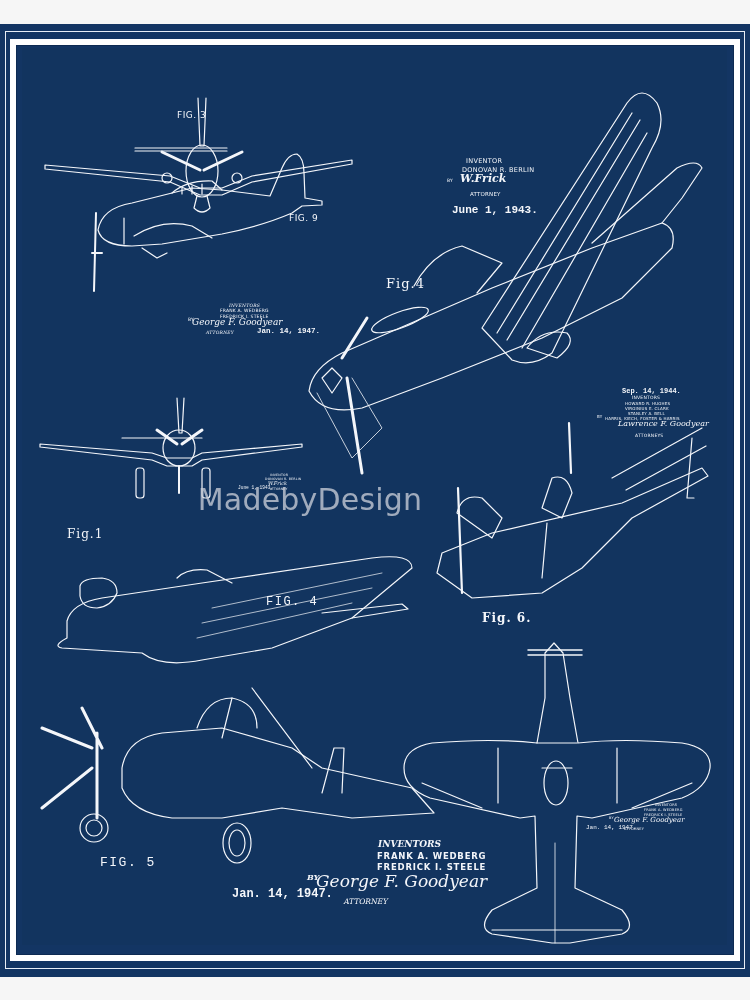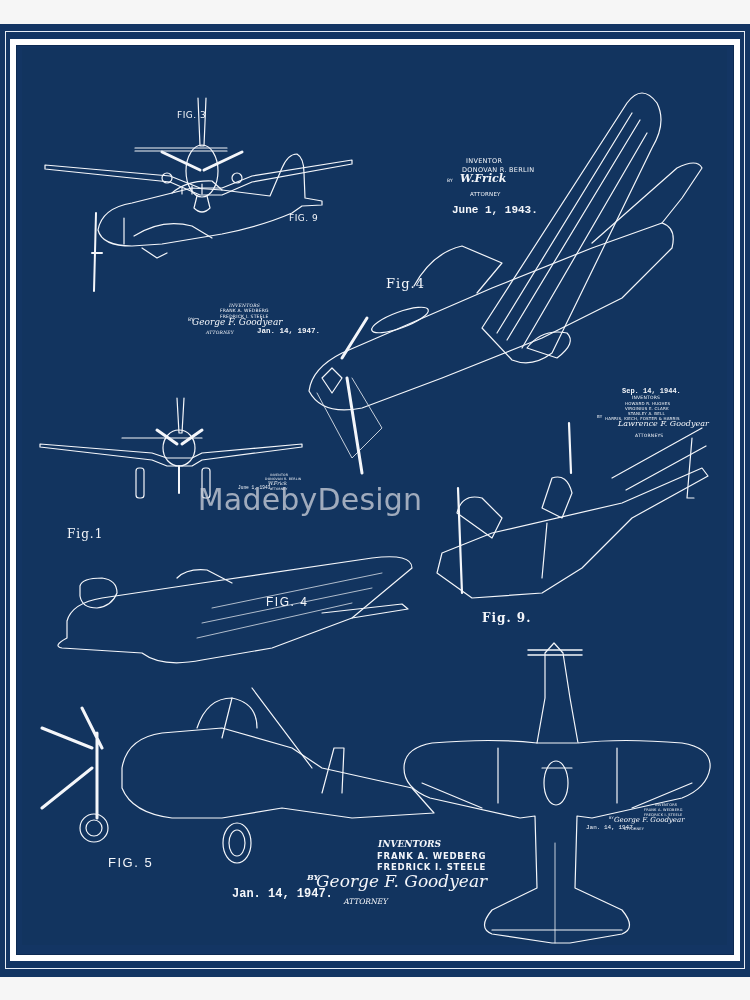--- a/index.html
+++ b/index.html
@@ -22,21 +22,21 @@
     box-shadow: inset 0 0 0 1px #0d2a52;
   }
   .panel {
     position: absolute; left: 22px; top: 24px; width: 705px; height: 897px;
     background: #12345f;
     overflow: hidden;
   }
   svg.art { position: absolute; left: 0; top: 0; }
   .lbl { position: absolute; color: #f4f6fa; white-space: nowrap; line-height: 1; }
   .fig-sans { font-family: "DejaVu Sans", sans-serif; font-size: 9px; letter-spacing: 0.5px; margin-left: 32px; }
-  .fig-big { font-family: Liberation Sans, sans-serif; font-size: 13px; letter-spacing: 1.5px; }
+  .fig-big { font-family: Liberation Mono, monospace; font-size: 13px; letter-spacing: 1.5px; }
   .fig-script { font-family: "DejaVu Serif", serif; font-size: 13px; letter-spacing: 1px; }
   .serif-date { font-family: Liberation Mono, monospace; font-weight: bold; }
   .tiny { font-family: "DejaVu Sans", sans-serif; font-size: 6.5px; letter-spacing: 0.3px; }
   .micro { font-family: "DejaVu Sans", sans-serif; font-size: 4.5px; letter-spacing: 0.2px; }
   .sig { font-family: "DejaVu Serif", serif; font-style: italic; }
   .watermark {
     position: absolute; left: 0; width: 620px; top: 482px; text-align: center;
     font-family: "DejaVu Sans", sans-serif; font-size: 30px; color: rgba(200,205,215,0.78);
     letter-spacing: 0.2px;
   }
@@ -136,22 +136,22 @@
         <ellipse cx="534" cy="735" rx="12" ry="22"></ellipse>
         <path d="M533,795 L533,895" stroke-width="0.8"></path>
       </g>
     </svg>
 
     <div class="lbl fig-sans" style="left:123px;top:63px;">FIG. 3</div>
     <div class="lbl fig-sans" style="left:235px;top:166px;">FIG. 9</div>
     <div class="lbl fig-script" style="left:364px;top:229px;font-size:13px;">Fig.4</div>
     <div class="lbl fig-script" style="left:45px;top:436px;font-size:12px;margin-top:44px;">Fig.1</div>
     <div class="lbl fig-big" style="left:244px;top:548px;font-size:12px;">FIG. 4</div>
-    <div class="lbl fig-script" style="left:460px;top:564px;font-size:12px;font-weight:bold;">Fig. 9.</div>
-    <div class="lbl fig-big" style="left:78px;top:808px;font-size:13px;margin-left:8px;">FIG. 5</div>
+    <div class="lbl fig-script" style="left:460px;top:564px;font-size:12px;font-weight:bold;">Fig. 6.</div>
+    <div class="lbl fig-big" style="left:78px;top:808px;font-size:13px;">FIG. 5</div>
 
     <div>
       <div class="lbl tiny" style="left:444px;top:110px;">INVENTOR</div>
       <div class="lbl tiny" style="left:440px;top:119px;">DONOVAN R. BERLIN</div>
       <div class="lbl micro" style="left:425px;top:131px;">BY</div>
       <div class="lbl sig" style="left:438px;top:125px;font-size:11px;font-weight:bold;">W.Frick</div>
       <div class="lbl micro" style="left:448px;top:144px;font-size:5.5px;">ATTORNEY</div>
       <div class="lbl serif-date" style="left:430px;top:157px;font-size:11px;">June 1, 1943.</div>
     </div>
 

